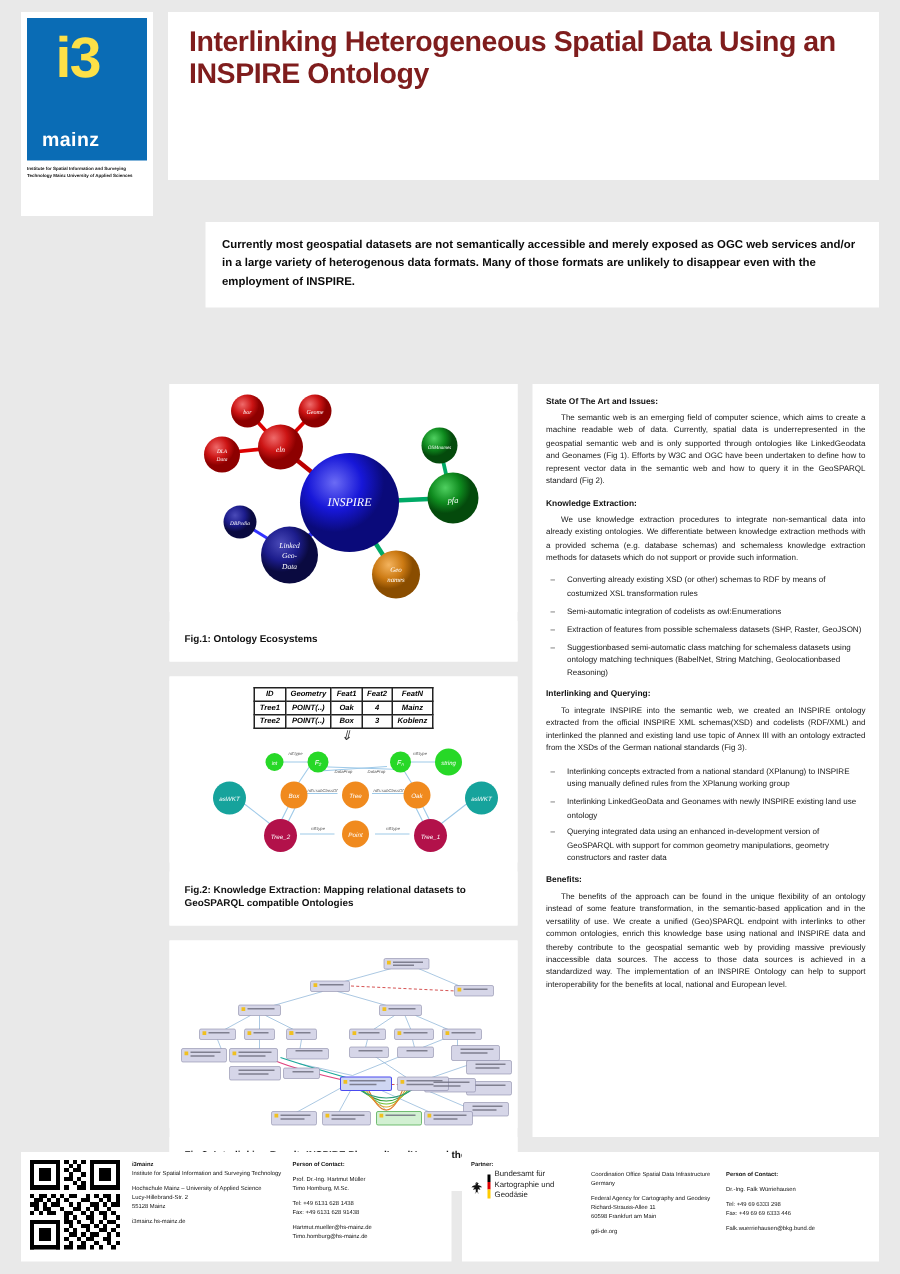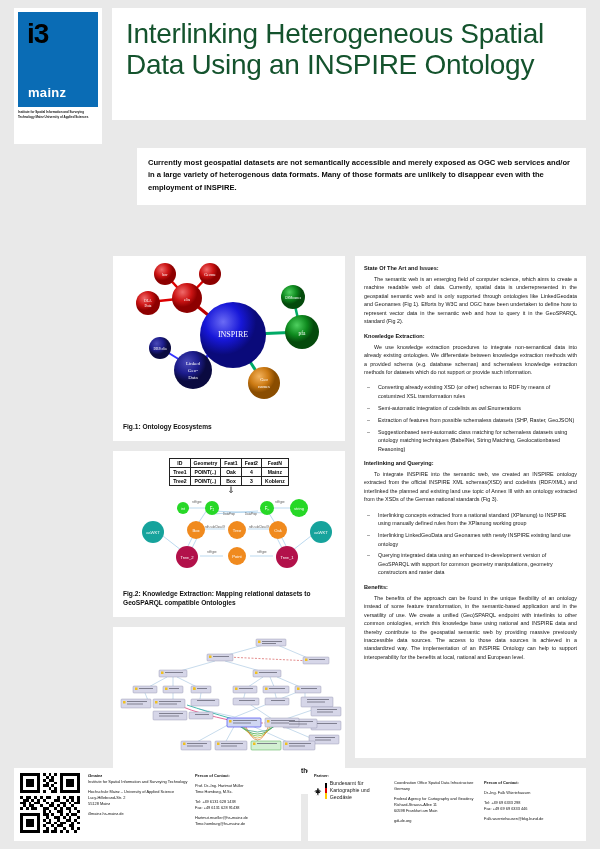--- a/index.html
+++ b/index.html
@@ -8,34 +8,34 @@
     background: #e9e9e9;
     font-family: "Liberation Sans", sans-serif;
     overflow: hidden;
   }
   .poster { position: relative; width: 600px; height: 849px; background: #e9e9e9; }
 
   
   .header { position: absolute; left: 14px; top: 8px; width: 572px; height: 136px; }
   .logo-box { position: absolute; left: 0; top: 0; width: 88px; height: 136px; background: #ffffff; padding: 4px; }
   .logo-blue { width: 80px; height: 95px; background: #0a6cb5; position: relative; }
-  .logo-i3 { position: absolute; left: 9px; top: 8px; color: #000000; font-size: 28px; font-weight: bold; letter-spacing: -1px; line-height: 1; font-family: "Liberation Sans", sans-serif; }
+  .logo-i3 { position: absolute; left: 19px; top: 8px; color: #fde047; font-size: 38px; font-weight: bold; letter-spacing: -1px; line-height: 1; font-family: "Liberation Sans", sans-serif; }
   .logo-mainz { position: absolute; left: 10px; bottom: 7px; color: #ffffff; font-size: 13px; font-weight: bold; letter-spacing: 0.3px; }
   .logo-sub { width: 80px; margin-top: 3px; font-size: 3.0px; line-height: 1.55; color: #111; font-weight: bold; }
   .title-box { position: absolute; left: 98px; top: 0; right: 0; height: 112px; background: #ffffff; padding: 10px 14px; }
-  .title-box h1 { font-size: 28px; line-height: 1.12; font-weight: normal; color: #14532d; letter-spacing: -0.3px; }
+  .title-box h1 { font-size: 19px; line-height: 1.12; font-weight: bold; color: #7f1d1d; letter-spacing: -0.3px; }
 
   
   .abstract { position: absolute; left: 137px; top: 148px; width: 449px; background: #ffffff; padding: 9px 11px 11px 11px; display: flex; gap: 16px; }
   .abstract .col { flex: 1; font-size: 7.6px; line-height: 1.62; font-weight: bold; color: #0b0b0b; }
 
   
   .figcol { position: absolute; left: 113px; top: 256px; width: 232px; }
   .figure { background: #ffffff; margin-bottom: 10px; }
-  .figimg { background: #ffffff; width: 100%; padding: 4px 2px; }
+  .figimg { background: #ffffff; width: 100%; padding: 4px 2px; font-style: italic; }
   .figcap { background: #ffffff; margin-top: 6px; padding: 8px 10px 9px 10px; font-size: 6.6px; font-weight: bold; line-height: 1.45; color: #111; }
   .fig1wrap { height: 152px; position: relative; }
   .fig2wrap { height: 124px; position: relative; }
   .fig3wrap { height: 125px; position: relative; }
 
   
   table.kx { border-collapse: collapse; font-size: 5.1px; font-weight: bold; margin: 0 auto; }
   table.kx th, table.kx td { border: 0.6px solid #222; padding: 1px 3px; text-align: center; color: #000; }
 
   

